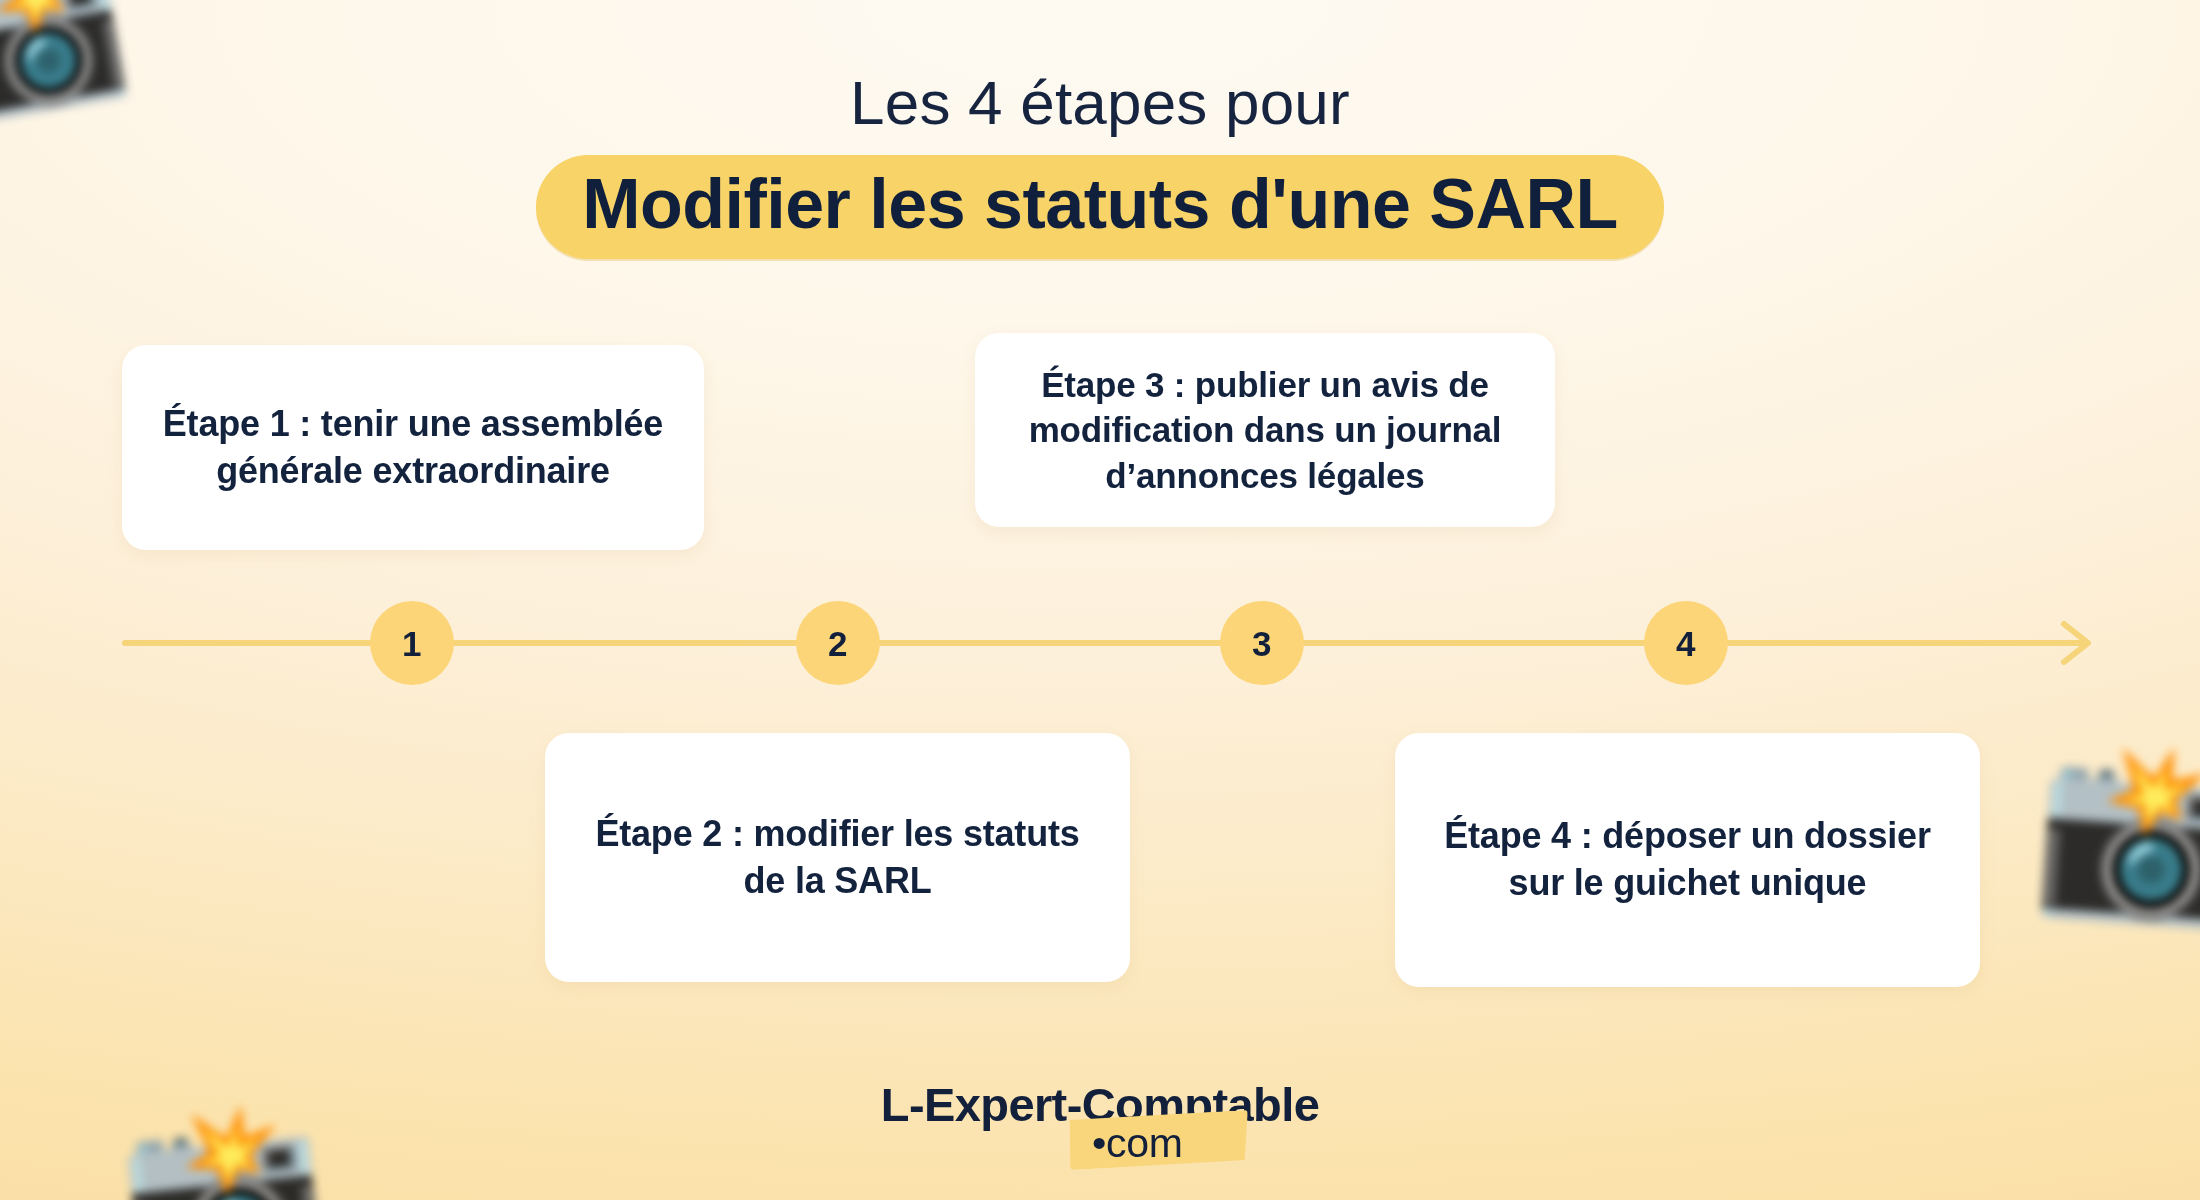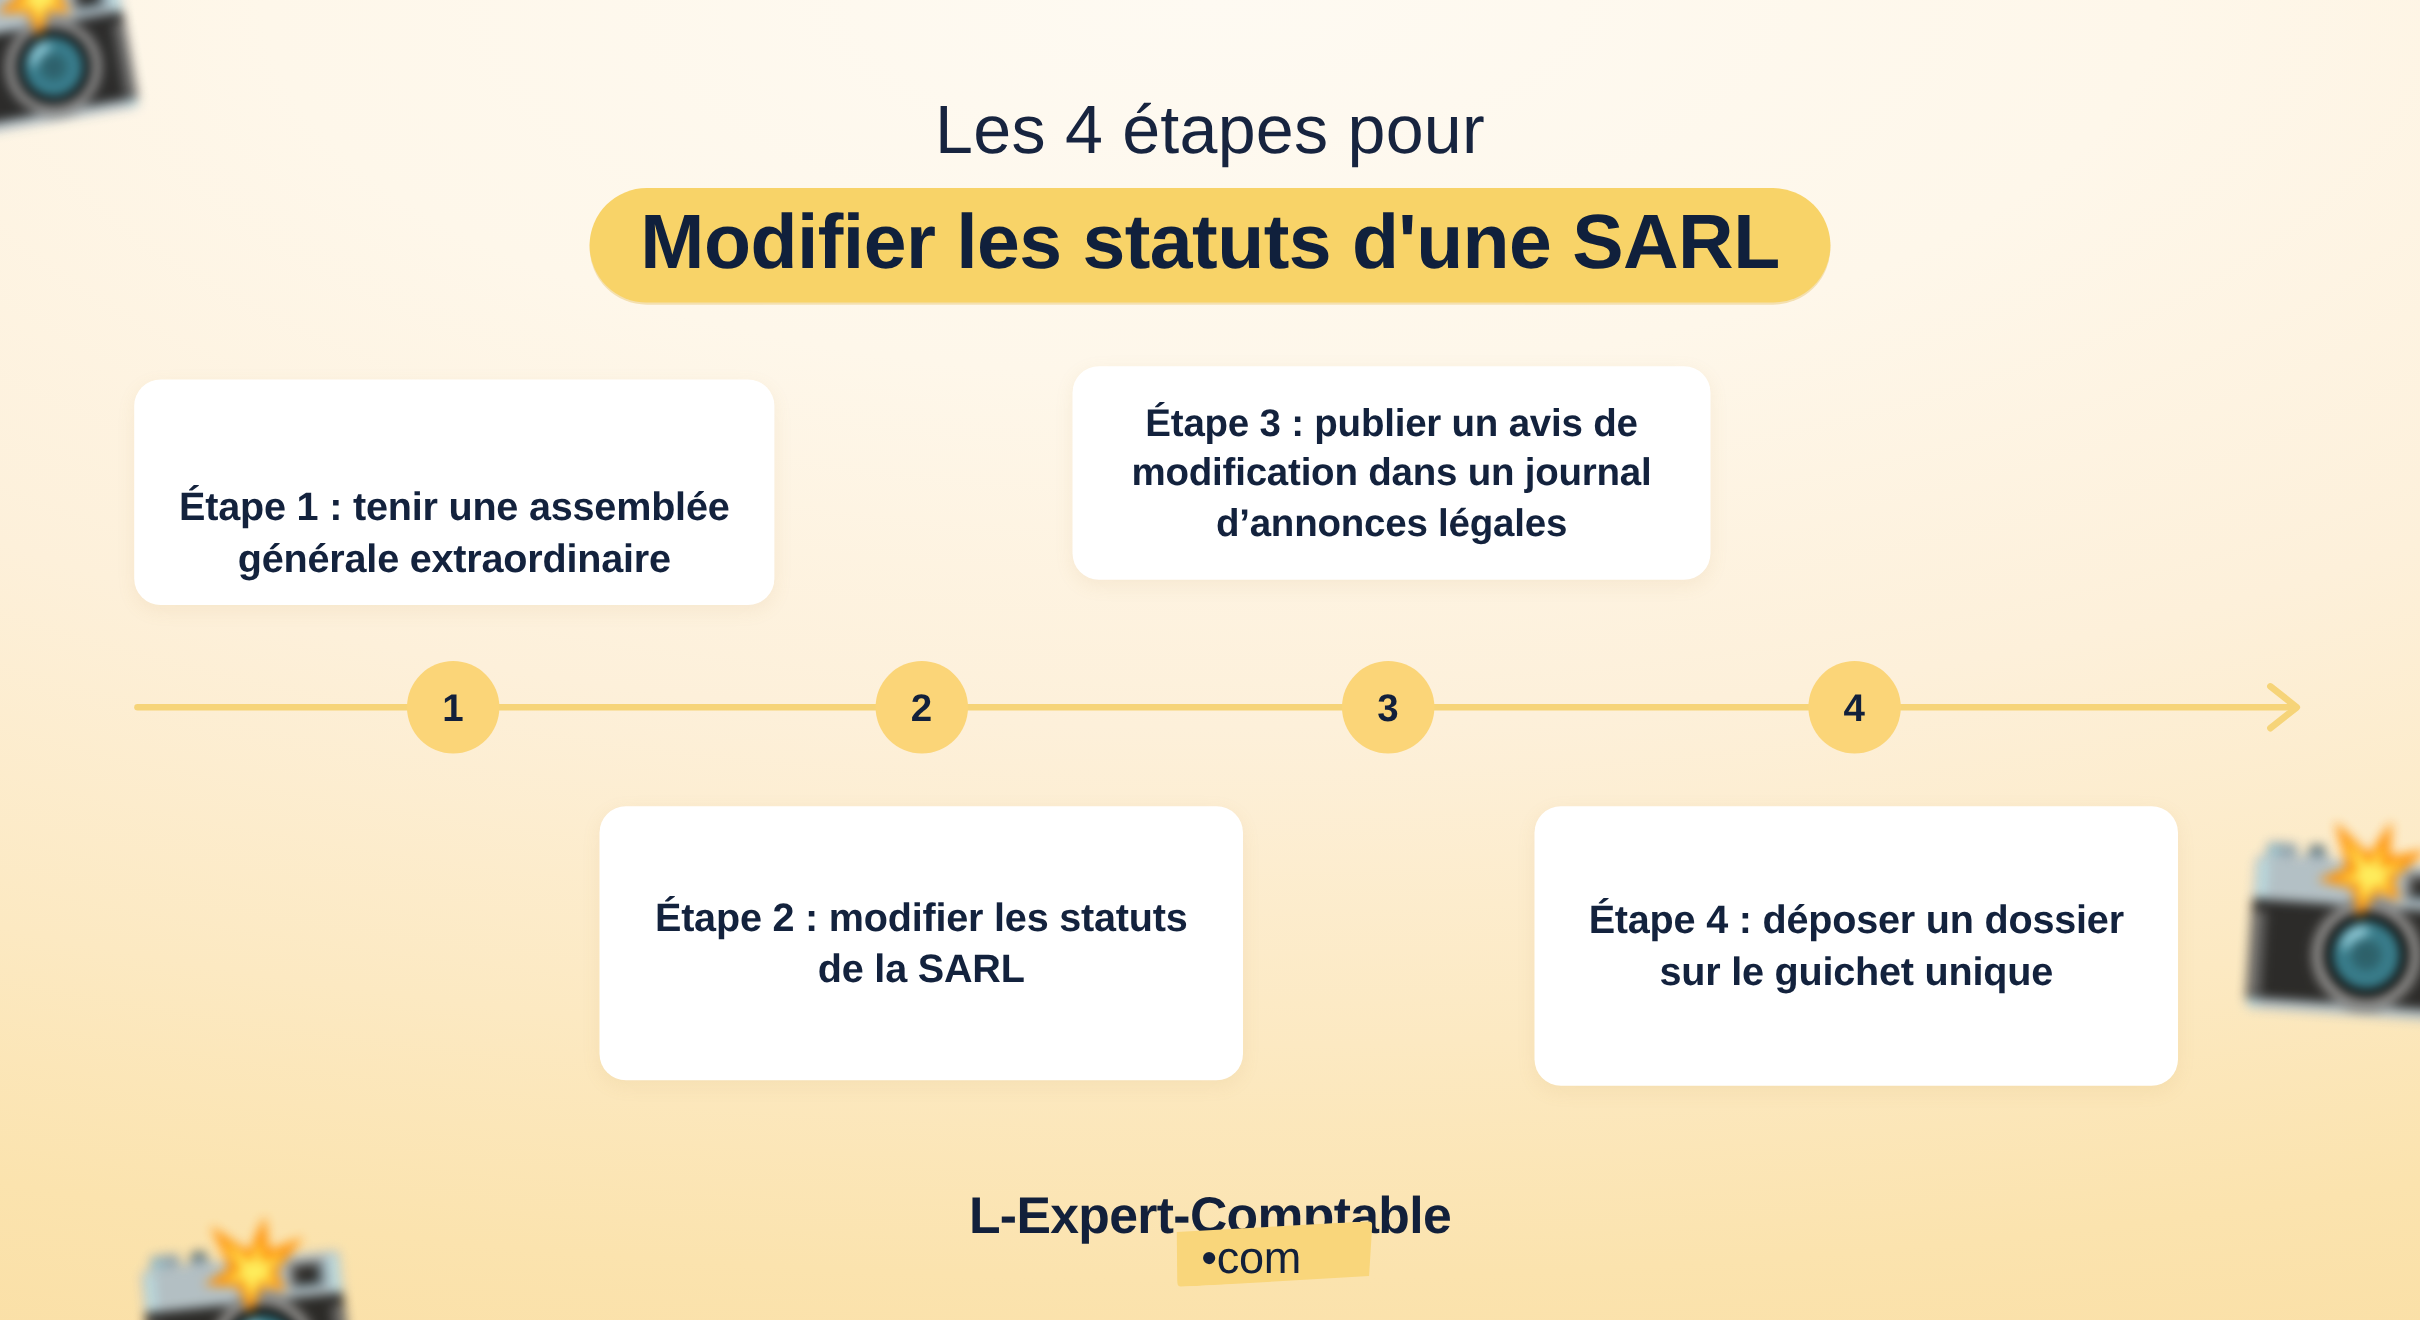--- a/index.html
+++ b/index.html
@@ -46,21 +46,20 @@
   .deco-bl { left: 120px; top: 1108px; transform: rotate(-6deg); font-size: 165px; }
   .deco-br { left: 2035px; top: 745px; transform: rotate(4deg); font-size: 170px; }
 
   
   .headline-block {
     position: absolute;
     left: 0;
     top: 70px;
     width: 2200px;
     text-align: center;
-    margin-top: 16px;
   }
   .headline-sub {
     font-size: 62px;
     font-weight: 300;
     letter-spacing: .2px;
     color: #17243F;
     line-height: 1.05;
     margin: 0;
     white-space: nowrap;
   }
@@ -147,21 +146,21 @@
     padding: 18px 26px;
   }
   .card-text {
     font-size: 36px;
     font-weight: 700;
     color: #13223D;
     line-height: 1.30;
     text-align: center;
     letter-spacing: -0.2px;
   }
-  .card-1 { left: 122px; top: 345px; width: 582px; height: 205px; align-items: flex-end; }
+  .card-1 { left: 122px; top: 345px; width: 582px; height: 205px; }
   .card-2 { left: 545px; top: 733px; width: 585px; height: 249px; }
   .card-3 { left: 975px; top: 333px; width: 580px; height: 194px; }
   .card-4 { left: 1395px; top: 733px; width: 585px; height: 254px; }
   .card-3 .card-text { font-size: 35px; }
 
   
   .logo {
     position: absolute;
     left: 0;
     top: 1040px;

